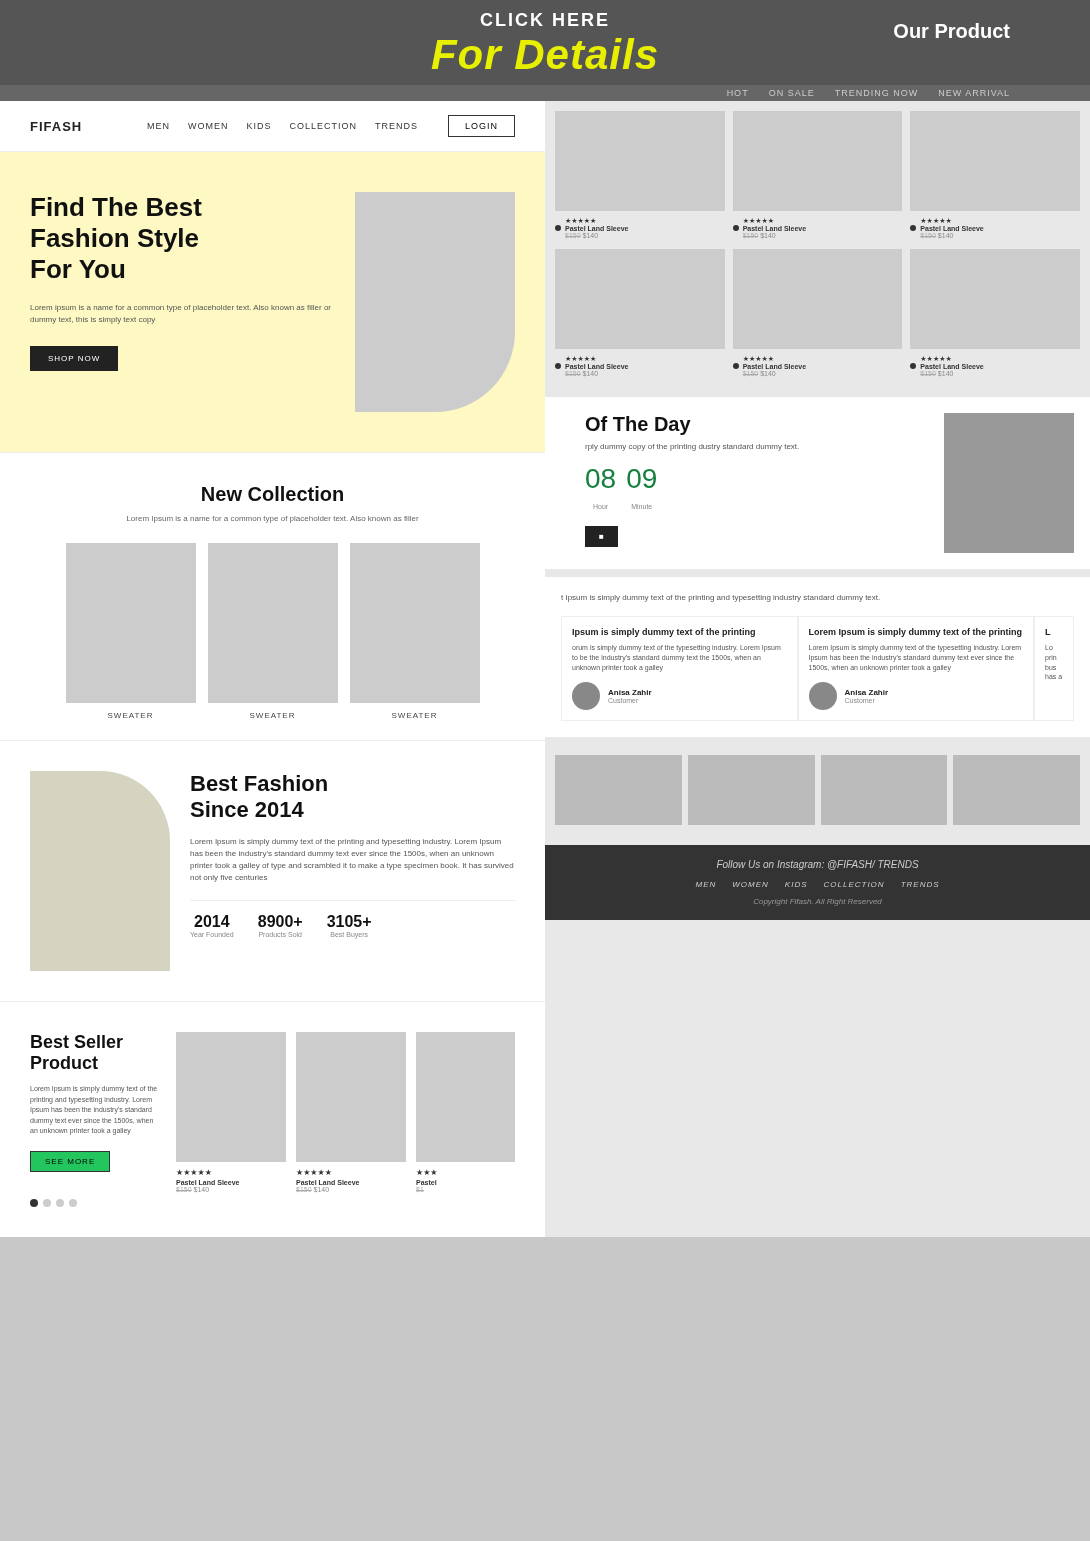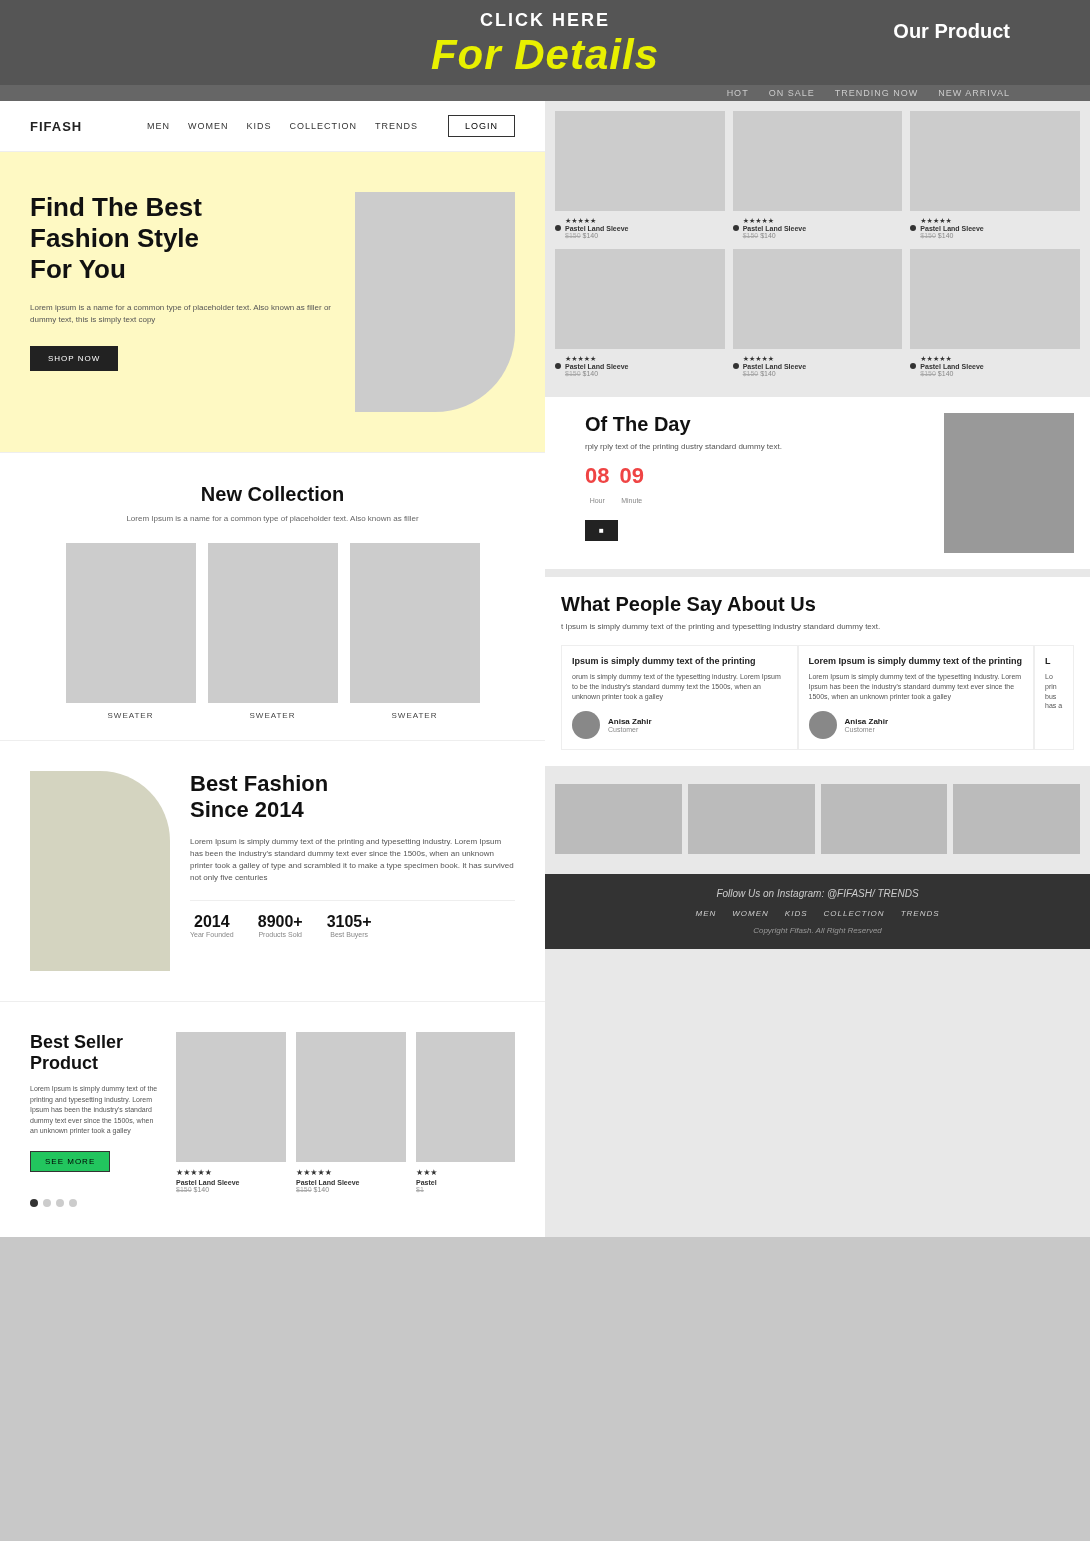--- a/index.html
+++ b/index.html
@@ -386,23 +386,23 @@
     }
     .timer {
       display: flex;
       gap: 10px;
       margin-bottom: 12px;
     }
     .timer-unit {
       text-align: center;
     }
     .timer-num {
-      font-size: 22px;
-      font-weight: 700;
-      color: #ef4444;
+      font-size: 28px;
+      font-weight: 400;
+      color: #15803d;
       display: block;
     }
     .timer-label {
       font-size: 7px;
       color: #888;
     }
     .otd-buy-btn {
       background: #222;
       color: #fff;
       padding: 6px 14px;
@@ -748,39 +748,38 @@
             </div>
           </div>
         </div>
       </div>
     </div>
 
     <div class="of-the-day">
       <div class="of-the-day-inner">
         <div class="otd-text">
           <h2>Of The Day</h2>
-          <p>rply rply text of the printing dustry standard dummy text.</p>
+          <p>rply dummy copy of the printing dustry standard dummy text.</p>
           <div class="timer">
             <div class="timer-unit">
               <span class="timer-num">08</span>
               <span class="timer-label">Hour</span>
             </div>
             <div class="timer-unit">
               <span class="timer-num">09</span>
               <span class="timer-label">Minute</span>
             </div>
           </div>
           <button class="otd-buy-btn">■</button>
         </div>
         <div class="otd-image"></div>
       </div>
     </div>
 
     <div class="testimonials">
-      <h2>What People Say About Us</h2>
       <p class="sub">t Ipsum is simply dummy text of the printing and typesetting industry standard dummy text.</p>
       <div class="testimonial-cards">
         <div class="testimonial-card">
           <div class="tc-title">Ipsum is simply dummy text of the printing</div>
           <div class="tc-body">orum is simply dummy text of the typesetting industry. Lorem Ipsum to be the industry's standard dummy text the 1500s, when an unknown printer took a galley</div>
           <div class="tc-avatar">
             <div class="avatar-circle"></div>
             <div>
               <div class="tc-name">Anisa Zahir</div>
               <div class="tc-role">Customer</div>

